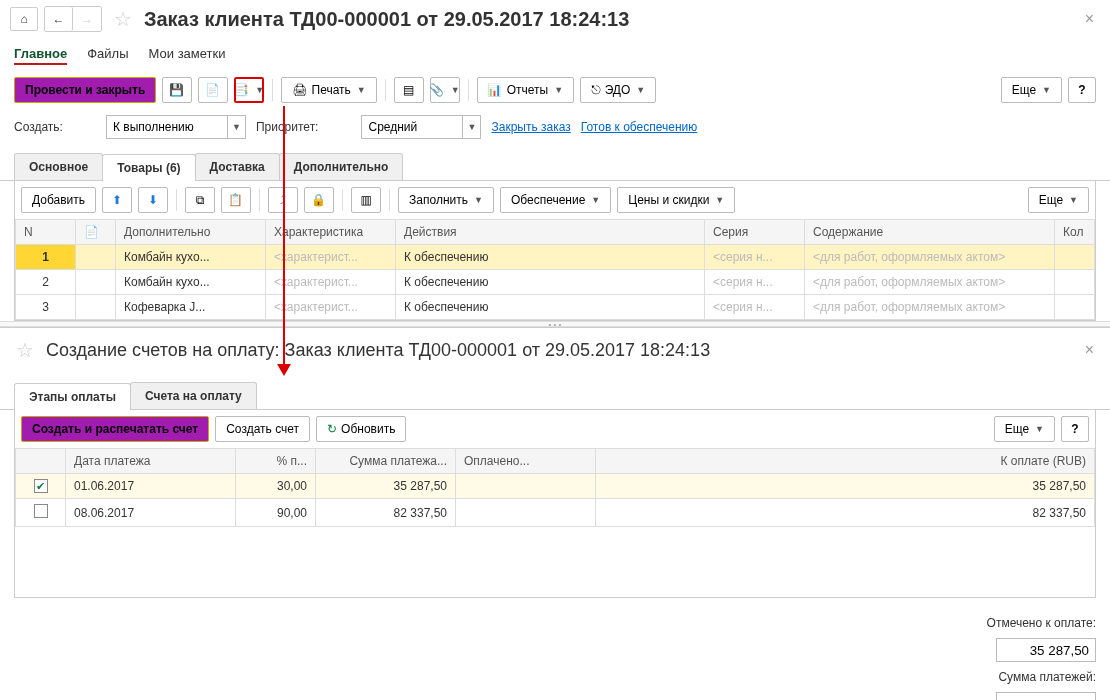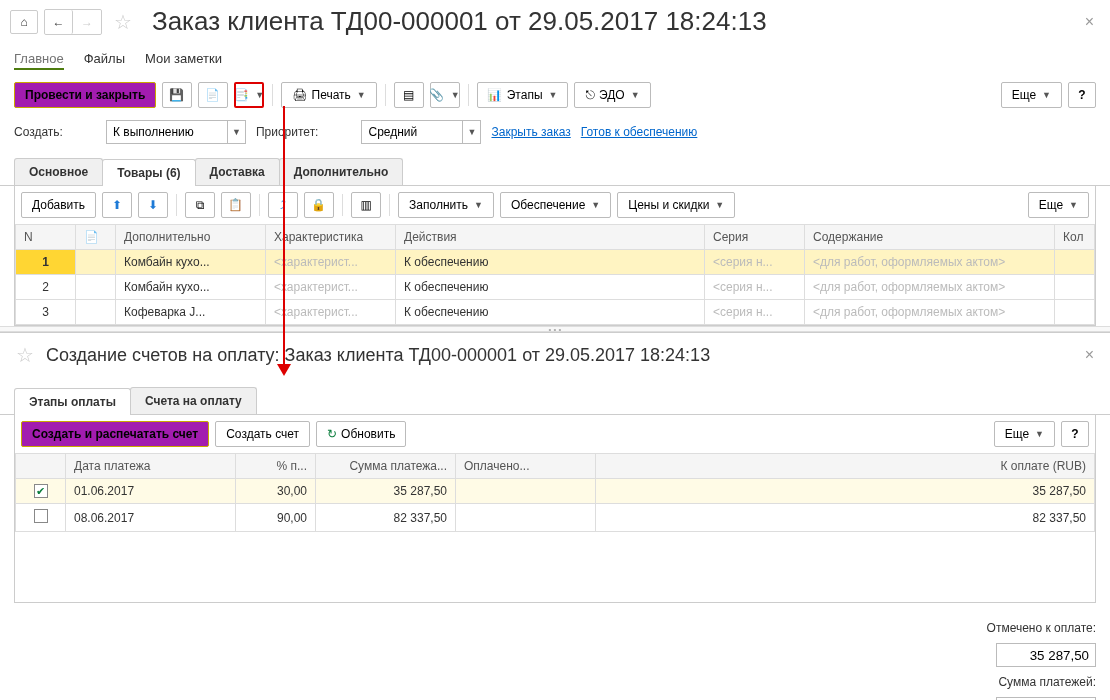--- a/index.html
+++ b/index.html
@@ -6,27 +6,27 @@
 body { font-family: Arial, sans-serif; font-size: 12px; color: #333; background: #fff; width: 1110px; height: 700px; overflow: hidden; position: relative; }
 .pane { border-bottom: 1px solid #ccc; }
 
 
 .nav-bar { display: flex; align-items: center; padding: 6px 10px; gap: 6px; }
 .nav-btn { width: 28px; height: 24px; border: 1px solid #ccc; background: #fff; display: flex; align-items: center; justify-content: center; cursor: pointer; border-radius: 2px; }
 .nav-group { display: flex; border: 1px solid #ccc; border-radius: 2px; }
 .nav-group .nav-btn { border: none; border-right: 1px solid #ccc; }
 .nav-group .nav-btn:last-child { border-right: none; }
 .star { font-size: 20px; color: #ccc; margin: 0 6px; }
-.title { font-size: 26px; font-weight: normal; margin-left: 8px; }
+.title { font-size: 20px; font-weight: bold; }
 .close-x { margin-left: auto; font-size: 16px; color: #999; cursor: pointer; padding: 0 6px; }
 
 
 .main-tabs { display: flex; gap: 20px; padding: 6px 14px; font-size: 13px; }
 .main-tab { cursor: pointer; padding: 2px 0; }
-.main-tab.active { color: #737373; font-weight: normal; border-bottom: 2px solid #4d7c0f; }
+.main-tab.active { color: #14532d; font-weight: bold; border-bottom: 2px solid #b91c1c; }
 
 
 .toolbar { display: flex; align-items: center; gap: 6px; padding: 6px 14px; }
 .btn { height: 26px; border: 1px solid #bbb; background: #fff; padding: 0 10px; display: inline-flex; align-items: center; gap: 4px; cursor: pointer; border-radius: 2px; font-size: 12px; }
 .btn.yellow { background: #a21caf; border-color: #c9a800; font-weight: bold; }
 .btn.icon-only { padding: 0; width: 30px; justify-content: center; }
 .btn .caret { font-size: 9px; color: #555; margin-left: 2px; }
 .btn.highlighted { border: 2px solid #d00; }
 .sep { width: 1px; height: 22px; background: #ddd; margin: 0 2px; }
 .spacer { flex: 1; }
@@ -126,21 +126,21 @@
     <button class="btn icon-only">
         <span>▤</span>
       </button>
     <button class="btn icon-only">
         <span>📎</span>
         <span class="caret">▼</span>
       </button>
     <div class="sep"></div>
     <button class="btn">
         <span>📊</span>
-        <span>Этапы</span>
+        <span>Отчеты</span>
         <span class="caret">▼</span>
       </button>
     <button class="btn">
         <span>⎋</span>
         <span>ЭДО</span>
         <span class="caret">▼</span>
       </button>
     <div class="spacer"></div>
     <button class="btn">
         <span>Еще</span>

